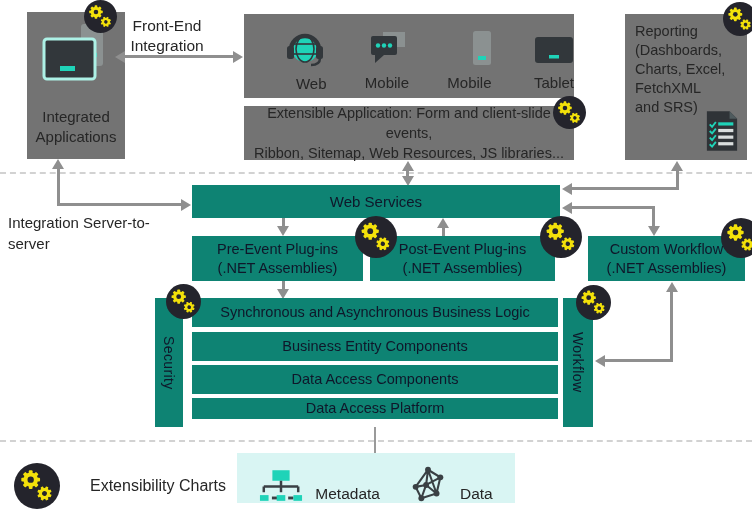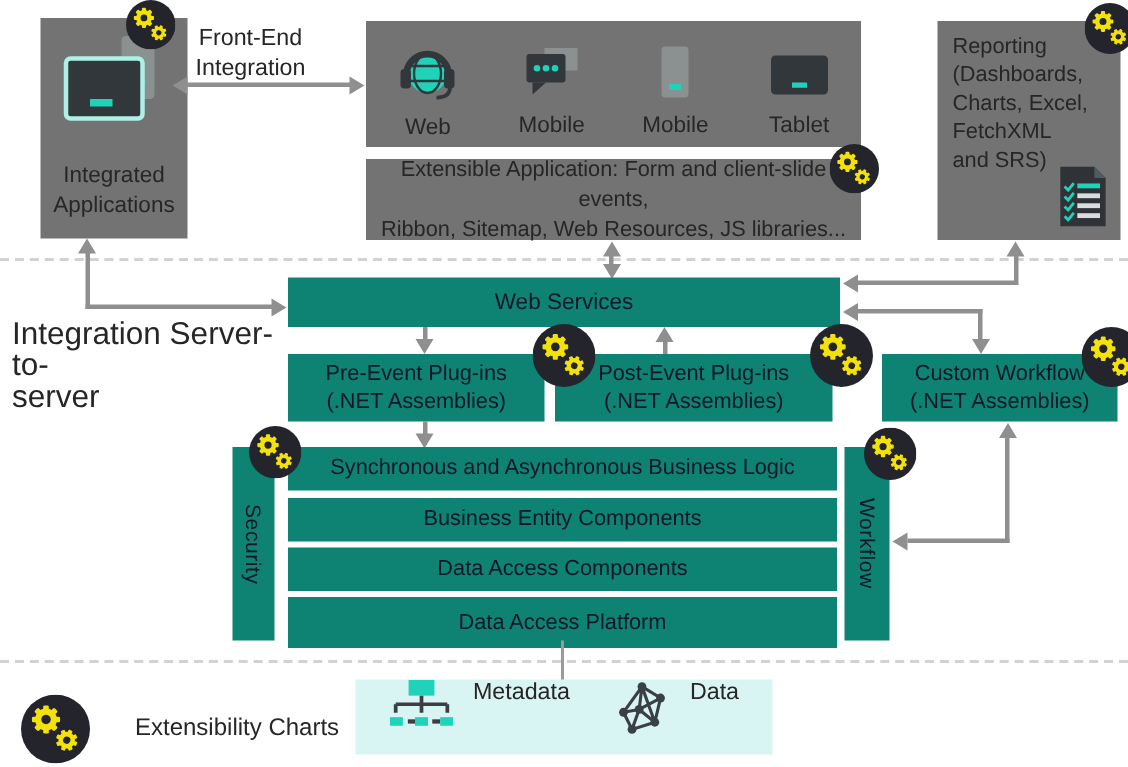--- a/index.html
+++ b/index.html
@@ -17,24 +17,24 @@
   .ah.up{border-left:6px solid transparent;border-right:6px solid transparent;border-bottom:10px solid #8f8f8f}
   .ah.down{border-left:6px solid transparent;border-right:6px solid transparent;border-top:10px solid #8f8f8f}
   .ah.left{border-top:6px solid transparent;border-bottom:6px solid transparent;border-right:10px solid #8f8f8f}
   .ah.right{border-top:6px solid transparent;border-bottom:6px solid transparent;border-left:10px solid #8f8f8f}
   .pre{white-space:pre-line}
   .ctr{display:flex;align-items:center;justify-content:center;text-align:center}
   .lbl{font-size:15px;line-height:20px}
   .boxtxt{font-size:14.5px;line-height:19px}
   .vbar{writing-mode:vertical-rl;font-size:14px;letter-spacing:.4px}
   .clients{display:flex;height:100%;align-items:center}
-  .client{flex:1;text-align:center;padding-top:8px}
+  .client{flex:1;text-align:right;padding-top:8px}
   .client .cap{font-size:15px;margin-top:3px}
   .badge{position:absolute}
-  .mrow{display:flex;height:100%;align-items:flex-start;justify-content:center;gap:12px}
+  .mrow{display:flex;height:100%;align-items:flex-end;justify-content:center;gap:12px}
   .mcap{font-size:15.5px}
 </style>
 </head>
 <body>
 
 <svg width="0" height="0" style="position:absolute" aria-hidden="true">
   <defs>
     <g id="gear">
       <rect x="-1.6" y="-8" width="3.2" height="4.2" rx="0.8"></rect>
       <rect x="-1.6" y="-8" width="3.2" height="4.2" rx="0.8" transform="rotate(45)"></rect>
@@ -151,21 +151,21 @@
     </svg>
   </div>
   <svg class="badge" style="left:723px;top:2px;width:34px;height:34px">
       <use href="#badge-symbol"></use>
     </svg>
 
   <div class="ah up" style="left:52px;top:159px"></div>
   <div class="vl" style="left:56.5px;top:168px;height:38px"></div>
   <div class="hl" style="left:56.5px;top:203px;width:125px"></div>
   <div class="ah right" style="left:181px;top:198.5px"></div>
-  <div class="abs pre lbl" style="left:8px;top:212px;width:180px;font-size:21px;line-height:21px">Integration Server-to-
+  <div class="abs pre lbl" style="left:8px;top:212px;width:180px;font-size:15px;line-height:21px">Integration Server-to-
 server</div>
 
   <div class="ah up" style="left:401.5px;top:161px"></div>
   <div class="vl" style="left:406px;top:169px;height:9px"></div>
   <div class="ah down" style="left:401.5px;top:176px"></div>
 
   <div class="ah up" style="left:671px;top:161px"></div>
   <div class="vl" style="left:675.5px;top:169px;height:21px"></div>
   <div class="hl" style="left:572px;top:187px;width:106px"></div>
   <div class="ah left" style="left:562px;top:182.5px"></div>
@@ -220,21 +220,21 @@
   </div>
   <div class="abs teal ctr boxtxt" style="left:192px;top:298px;width:366px;height:29px">
     <span>Synchronous and Asynchronous Business Logic</span>
   </div>
   <div class="abs teal ctr boxtxt" style="left:192px;top:332px;width:366px;height:29px">
     <span>Business Entity Components</span>
   </div>
   <div class="abs teal ctr boxtxt" style="left:192px;top:365px;width:366px;height:29px">
     <span>Data Access Components</span>
   </div>
-  <div class="abs teal ctr boxtxt" style="left:192px;top:398px;width:366px;height:34px">
+  <div class="abs teal ctr boxtxt" style="left:192px;top:398px;width:366px;height:21px">
     <span>Data Access Platform</span>
   </div>
   <div class="abs teal ctr vbar" style="left:563px;top:298px;width:30px;height:129px">
     <span>Workflow</span>
   </div>
   <svg class="badge" style="left:166px;top:284px;width:35px;height:35px">
       <use href="#badge-symbol"></use>
     </svg>
   <svg class="badge" style="left:576px;top:285px;width:35px;height:35px">
       <use href="#badge-symbol"></use>

